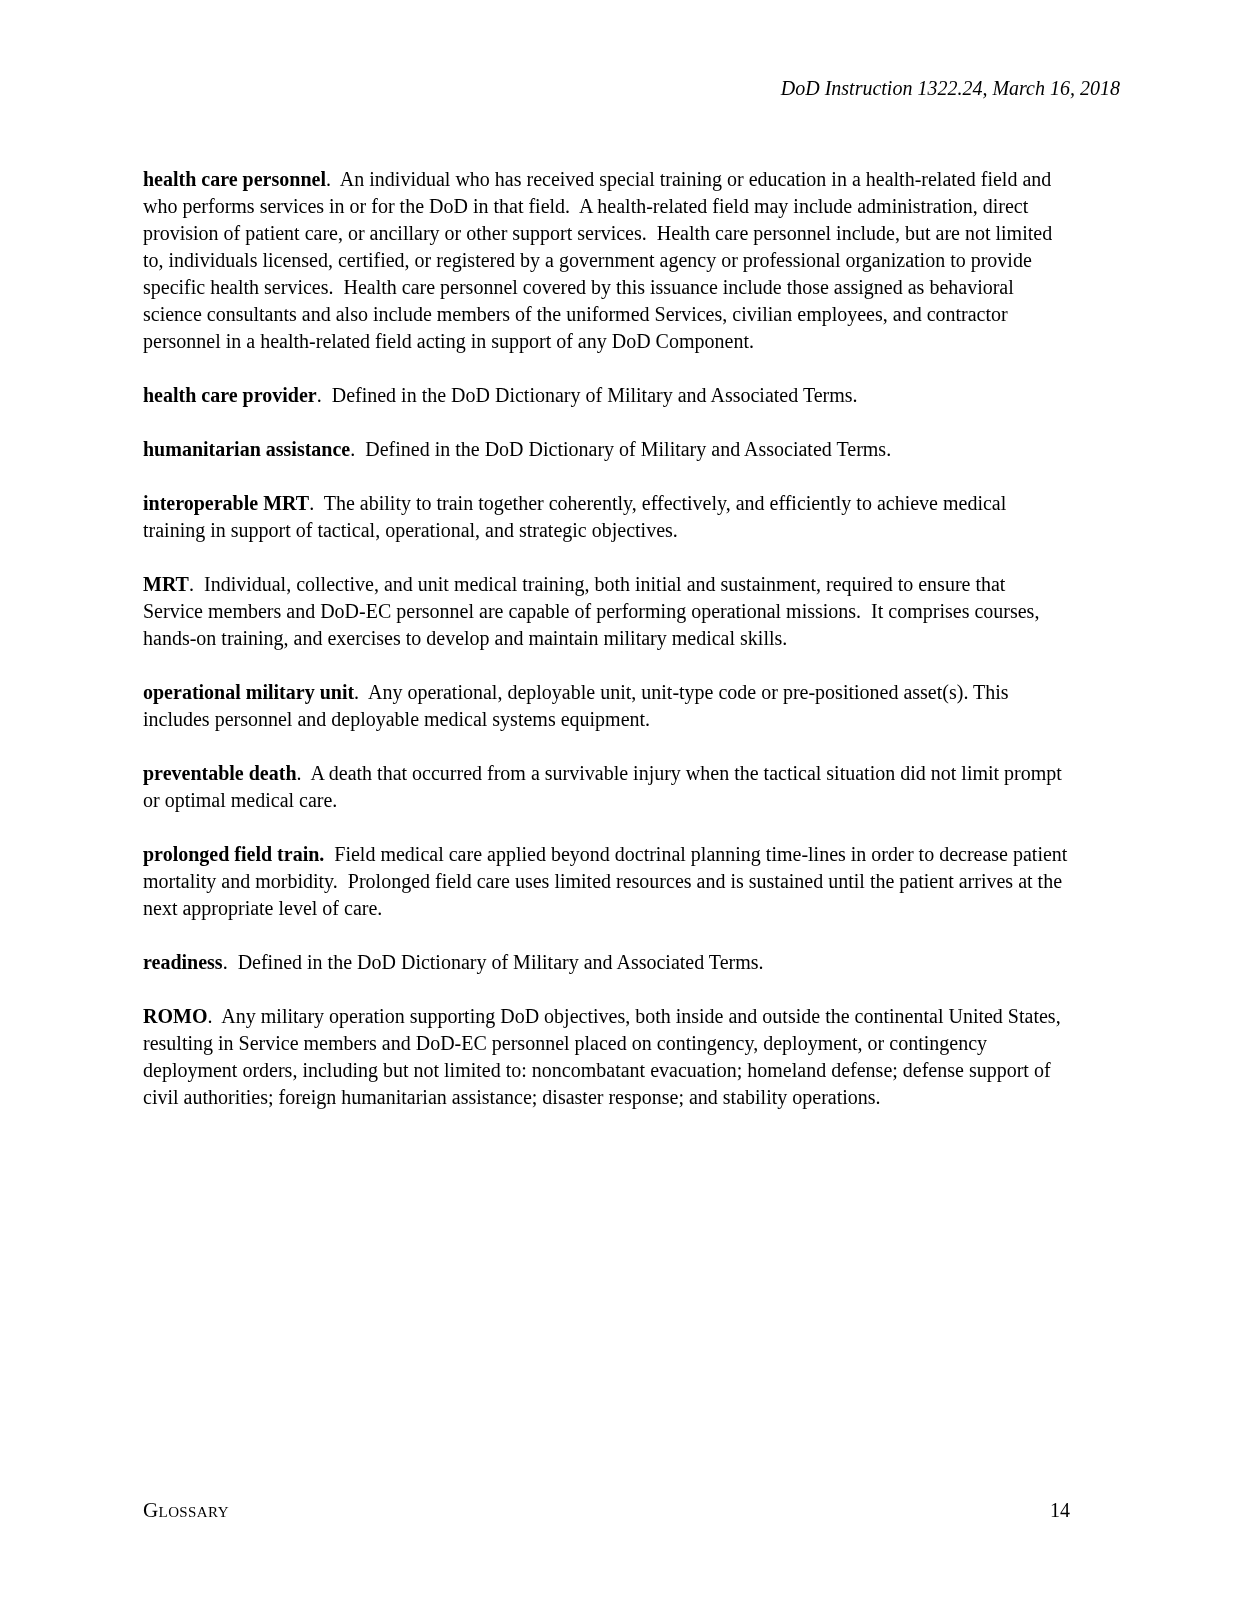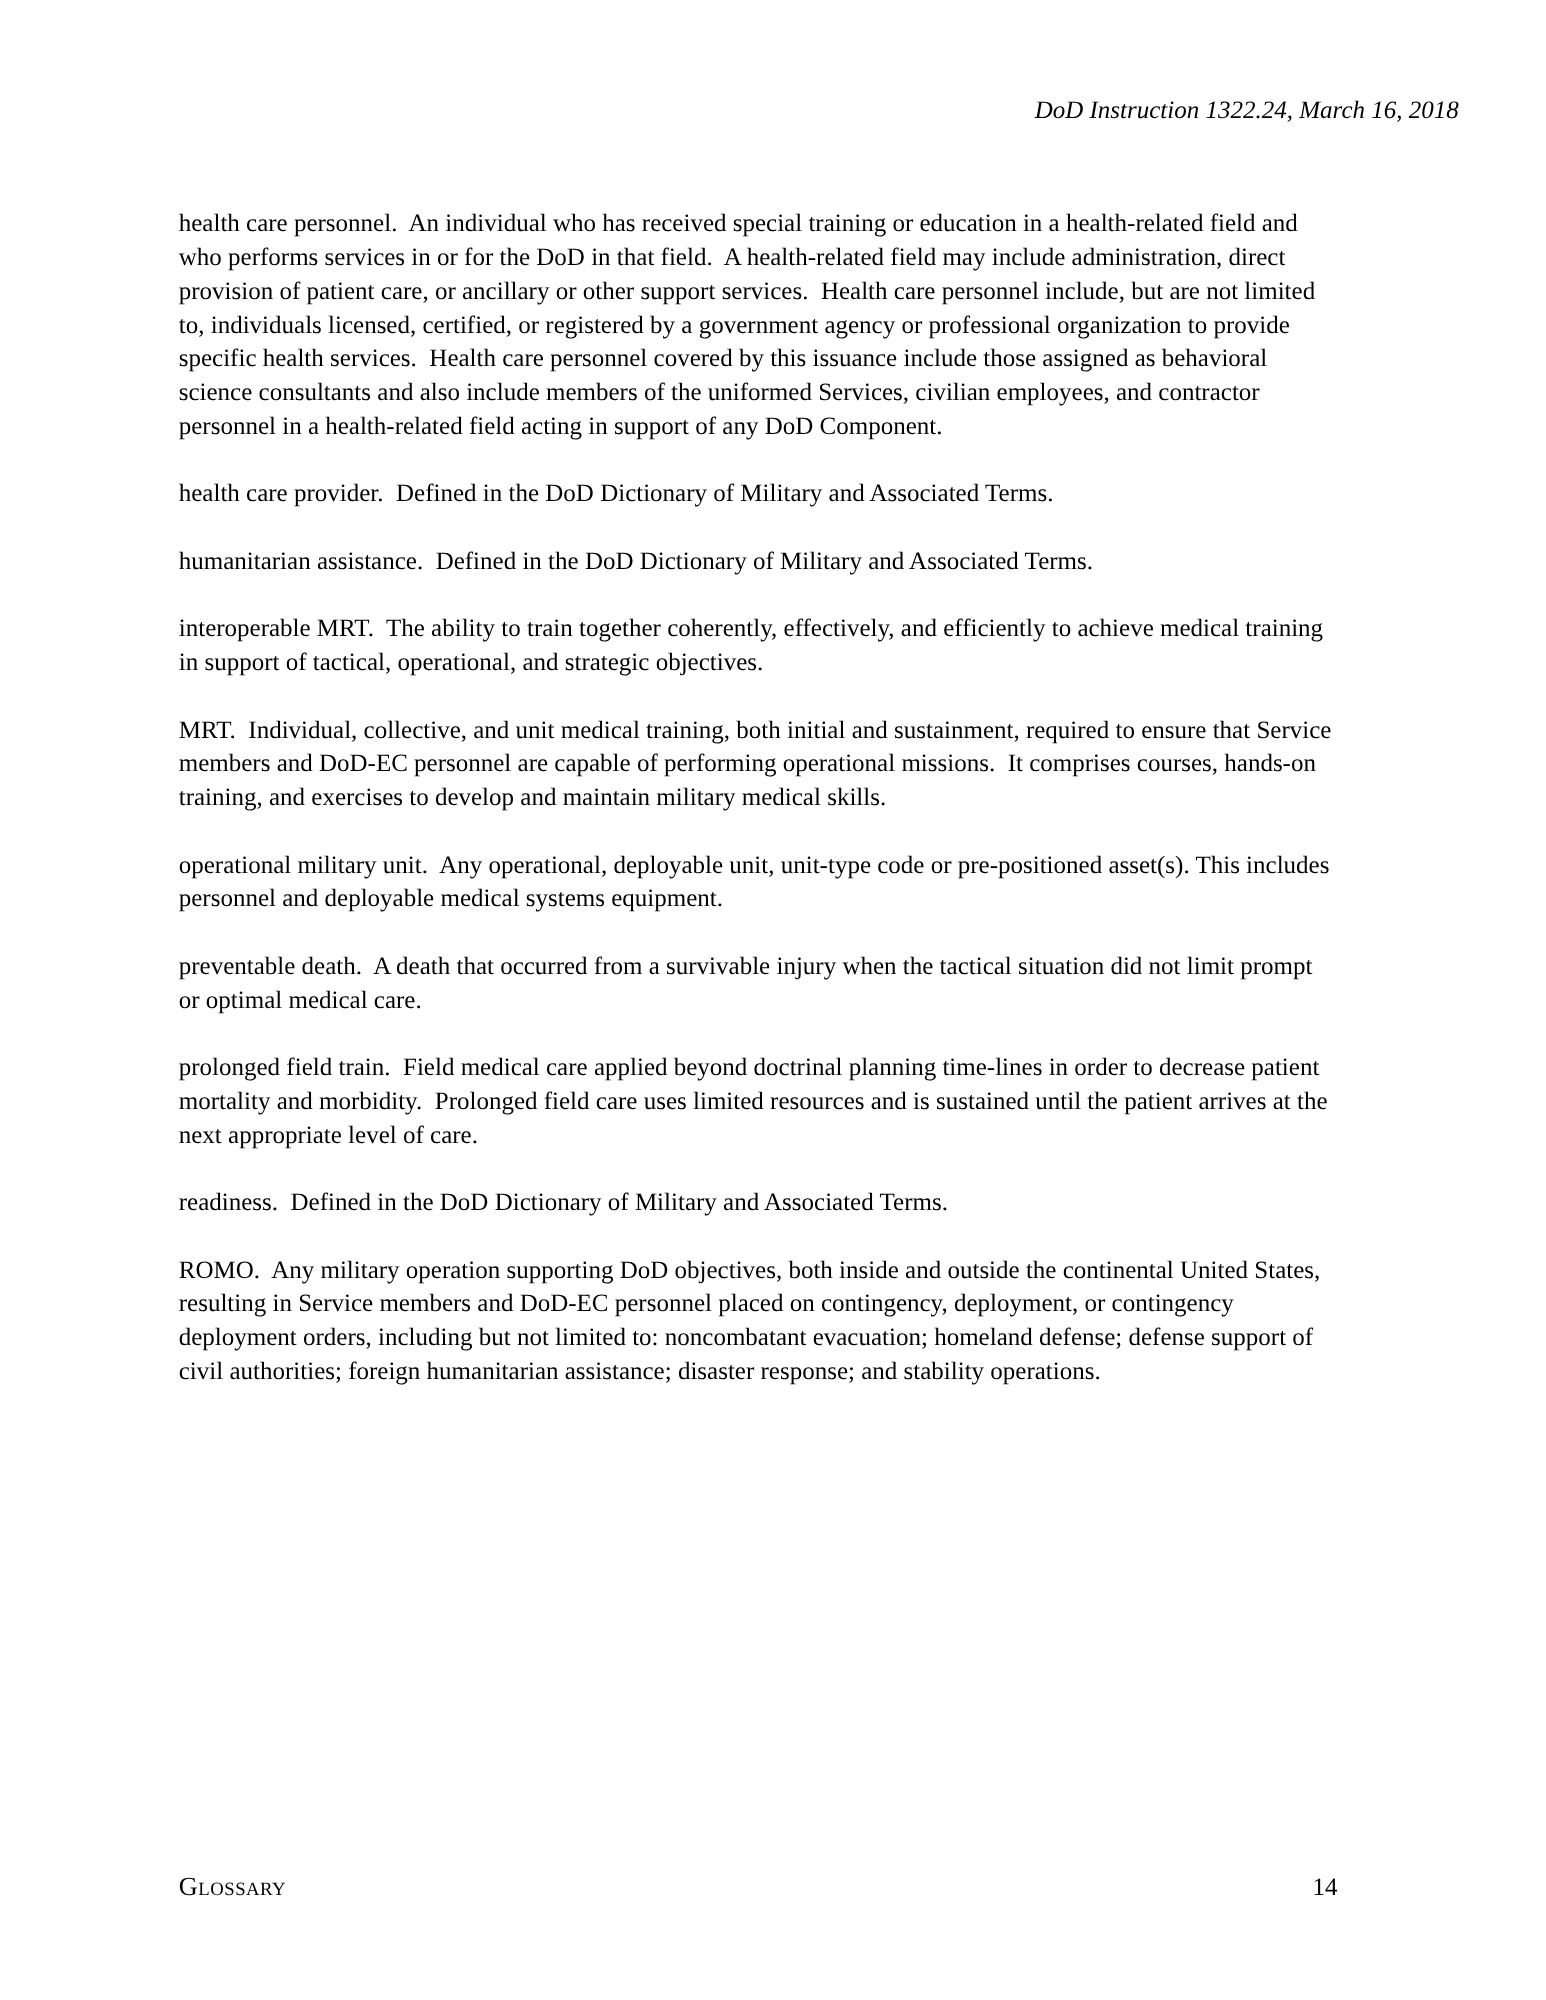--- a/index.html
+++ b/index.html
@@ -7,41 +7,41 @@
     padding: 0;
     background: #ffffff;
   }
   .page {
     position: relative;
     width: 1237px;
     height: 1600px;
     margin: 0 auto;
     background: #ffffff;
     box-sizing: border-box;
-    padding: 75px 70px 0 143px;
+    padding: 75px 117px 0 143px;
     font-family: "Liberation Serif", "DejaVu Serif", serif;
     font-size: 20px;
     line-height: 27px;
     color: #000000;
     overflow: hidden;
   }
   .doc-header {
     text-align: right;
     font-style: italic;
     margin: 0 0 64px 0;
   }
   .doc-body {
     max-width: 927px;
   }
   .entry {
     margin: 0 0 27px 0;
     white-space: pre-wrap;
   }
   .term {
-    font-weight: normal;
+    font-weight: bold;
   }
   .doc-footer {
     position: absolute;
     left: 143px;
     right: 167px;
     bottom: 76px;
     display: flex;
     justify-content: space-between;
     align-items: baseline;
   }

